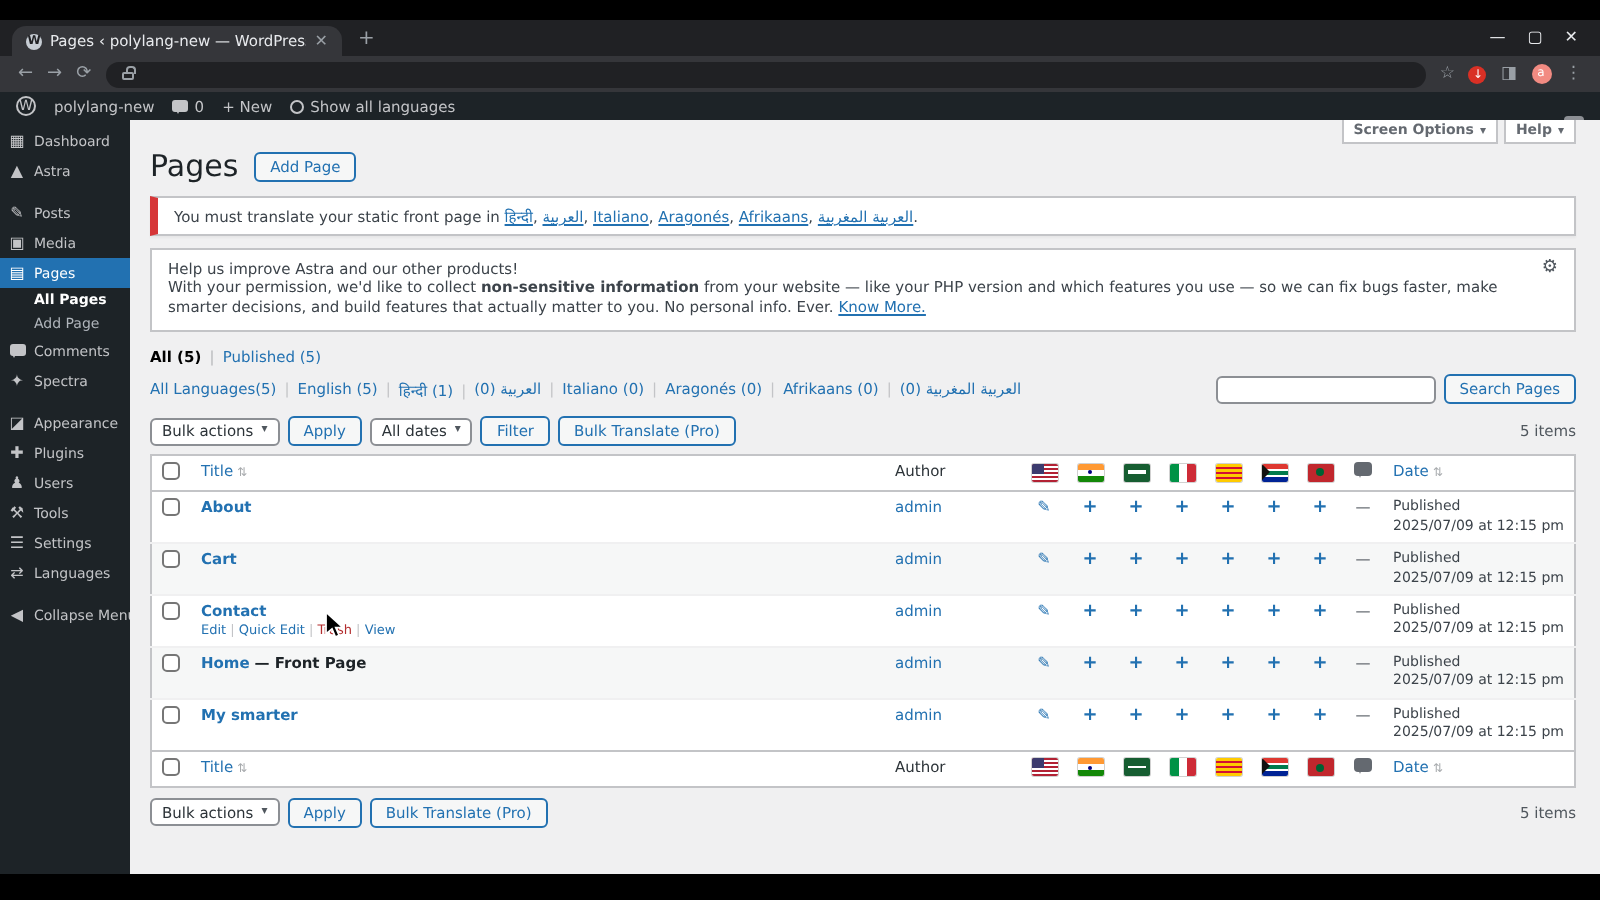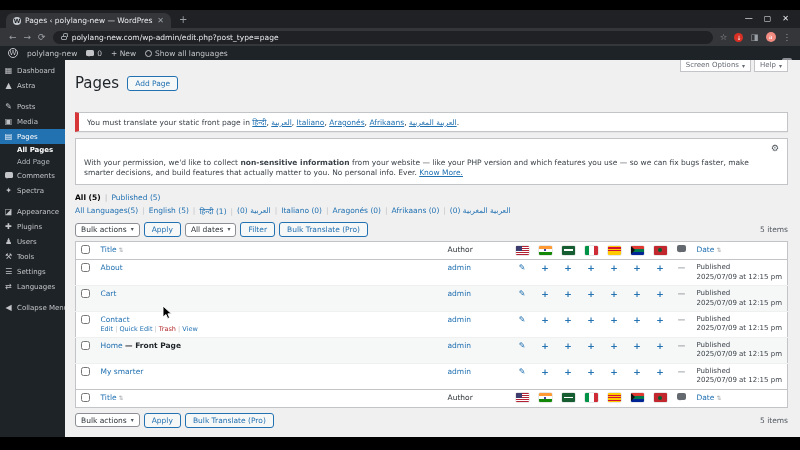--- a/index.html
+++ b/index.html
@@ -41,38 +41,38 @@
   .sidebar { width:65px; background:#1d2327; color:#c3c4c7; flex:none; padding-top:3px; font-size:7px; overflow:hidden; }
   .mi { display:flex; align-items:center; gap:4px; padding:3px 4px; white-space:nowrap; }
   .mi .ic { width:9px; text-align:center; font-size:8px; flex:none; }
   .mi.active { background:#2271b1; color:#fff; }
   .sub { padding:2px 4px 2px 17px; color:#b0b5bb; white-space:nowrap; }
   .sub.current { color:#fff; font-weight:bold; }
   .sep { height:6px; }
 
   .content { flex:1; position:relative; padding:0 12px 0 10px; overflow:hidden; background:#f0f0f1; }
   .screen-opts { position:absolute; top:0; right:12px; display:flex; gap:3px; z-index:2; }
-  .so-btn { background:#fff; border:1px solid #c3c4c7; border-top:none; color:#646970; font-size:7px; padding:1px 5px 2px; display:flex; gap:3px; align-items:center; }
+  .so-btn { background:#fff; border:1px solid #c3c4c7; border-top:none; color:#646970; font-size:7px; padding:1px 5px 2px; display:flex; gap:3px; align-items:center;font-weight:bold; }
   .so-btn::after { content:"▾"; font-size:6px; }
 
   .page-header { display:flex; align-items:center; gap:8px; margin-top:14px; }
   .page-title { font-size:15px; font-weight:400; color:#1d2327; }
   .btn { border-radius:3px; font-size:7.5px; padding:2px 7px; display:inline-block; white-space:nowrap; }
   .btn-sec { border:1px solid #2271b1; color:#2271b1; background:#f6f7f7; }
   .btn-pri { border:1px solid #2271b1; color:#fff; background:#2271b1; }
   .link { color:#2271b1; text-decoration:underline; }
   a.plain { color:#2271b1; text-decoration:none; }
 
-  .notice1 { background:#fff; border:1px solid #c3c4c7; border-left:4px solid #d63638; box-shadow:0 1px 1px rgba(0,0,0,.04); margin-top:20px; padding:4px 8px; font-size:7.5px; color:#3c434a; }
+  .notice1 { background:#fff; border:1px solid #c3c4c7; border-left:4px solid #d63638; box-shadow:0 1px 1px rgba(0,0,0,.04); margin-top:6px; padding:4px 8px; font-size:7.5px; color:#3c434a; }
   .li-wrap::after { content:", "; }
   .li-wrap:last-child::after { content:"."; }
 
   .notice2 { background:#fff; border:1px solid #c3c4c7; margin-top:6px; padding:5px 8px 6px; font-size:7.5px; color:#3c434a; position:relative; }
   .gear { position:absolute; right:8px; top:4px; color:#50575e; font-size:9px; }
-  .n2-body { margin-top:14px; line-height:1.35; padding-right:16px; }
+  .n2-body { margin-top:0; line-height:1.35; padding-right:16px; }
   .n2-buttons { margin-top:4px; display:flex; gap:5px; }
 
   .status-filters { margin-top:8px; font-size:7.5px; color:#3c434a; display:flex; }
   .pipe::after { content:"|"; margin:0 4px; color:#c3c4c7; }
   .pipe:last-child::after { content:""; }
   .current-filter { font-weight:bold; color:#000; }
 
   .lang-row { margin-top:4px; display:flex; align-items:center; }
   .lang-filters { font-size:7.5px; display:flex; flex-wrap:nowrap; }
   .search-box { margin-left:auto; display:flex; gap:4px; align-items:center; }
@@ -85,21 +85,21 @@
 
   table.list { margin-top:4px; width:100%; border-collapse:collapse; background:#fff; border:1px solid #c3c4c7; font-size:7.5px; color:#2c3338; }
   .list th, .list td { padding:3px 5px; vertical-align:top; text-align:left; font-weight:normal; }
   .list thead th { border-bottom:1px solid #c3c4c7; }
   .list tfoot th { border-top:1px solid #c3c4c7; }
   .list tbody tr:nth-child(even) { background:#f6f7f7; }
   .list tbody td { border-top:1px solid #f0f0f1; }
   .c { text-align:center !important; }
   .sortable { color:#2271b1; }
   .sort-ic::after { content:"⇅"; font-size:6px; margin-left:2px; color:#a7aaad; }
-  .title-link { color:#2271b1; font-weight:normal; text-decoration:none; }
+  .title-link { color:#2271b1; font-weight:bold; text-decoration:none; }
   .title-suffix { color:#1d2327; font-weight:bold; }
   .row-actions { font-size:6.5px; margin-top:1px; }
   .ra::after { content:" | "; color:#c3c4c7; }
   .ra:last-child::after { content:""; }
   .ra a { color:#2271b1; text-decoration:none; }
   .ra a.danger { color:#b32d2e; }
   .plus { color:#2271b1; font-weight:bold; font-size:9px; }
   .pencil { color:#2271b1; font-size:8px; }
   .dash { color:#50575e; }
   .date-cell { line-height:1.35; color:#3c434a; font-size:7px; white-space:nowrap; }
@@ -144,21 +144,20 @@
         <span>✕</span>
       </div>
     </div>
 
     <div class="addressbar">
       <span class="nav-ic">←</span>
       <span class="nav-ic">→</span>
       <span class="nav-ic">⟳</span>
       <div class="url-pill">
         <span class="lock"></span>
-        <span>polylang-new.com/wp-admin/edit.php?post_type=page</span>
       </div>
       <div class="abar-right">
         <span class="abar-ic">☆</span>
         <span class="badge">↓</span>
         <span class="abar-ic">◨</span>
         <span class="av">a</span>
         <span class="abar-ic">⋮</span>
       </div>
     </div>
 
@@ -267,20 +266,21 @@
           <span class="btn btn-sec">Add Page</span>
         </div>
 
         <div class="notice1">
           <span>You must translate your static front page in</span>
           <span class="li-wrap"> <a class="link">हिन्दी</a></span><span class="li-wrap"> <a class="link">العربية</a></span><span class="li-wrap"> <a class="link">Italiano</a></span><span class="li-wrap"> <a class="link">Aragonés</a></span><span class="li-wrap"> <a class="link">Afrikaans</a></span><span class="li-wrap"> <a class="link">العربية المغربية</a></span>
         </div>
 
         <div class="notice2">
           <span class="gear">⚙</span>
+          <div>Help us improve Astra and our other products!</div>
           <div class="n2-body">
             <span>With your permission, we'd like to collect</span>
             <b>non-sensitive information</b>
             <span>from your website — like your PHP version and which features you use — so we can fix bugs faster, make smarter decisions, and build features that actually matter to you.</span>
             <span>No personal info. Ever.</span>
             <a class="link">Know More.</a>
           </div>
         </div>
 
         <div class="status-filters">
@@ -291,20 +291,24 @@
         <div class="lang-row">
           <div class="lang-filters">
             <span class="pipe" style="color:#2271b1">All Languages(5)</span>
             <span class="pipe" style="color:#2271b1">English (5)</span>
             <span class="pipe" style="color:#2271b1">हिन्दी (1)</span>
             <span class="pipe" style="color:#2271b1">العربية (0)</span>
             <span class="pipe" style="color:#2271b1">Italiano (0)</span>
             <span class="pipe" style="color:#2271b1">Aragonés (0)</span>
             <span class="pipe" style="color:#2271b1">Afrikaans (0)</span>
             <span class="pipe" style="color:#2271b1">العربية المغربية (0)</span>
+          </div>
+          <div class="search-box">
+            <input class="search-input" type="text" style="">
+            <span class="btn btn-sec">Search Pages</span>
           </div>
         </div>
 
         <div class="tablenav">
           <span class="select">
               <span>Bulk actions</span>
             </span>
           <span class="btn btn-sec">Apply</span>
           <span class="select">
               <span>All dates</span>

